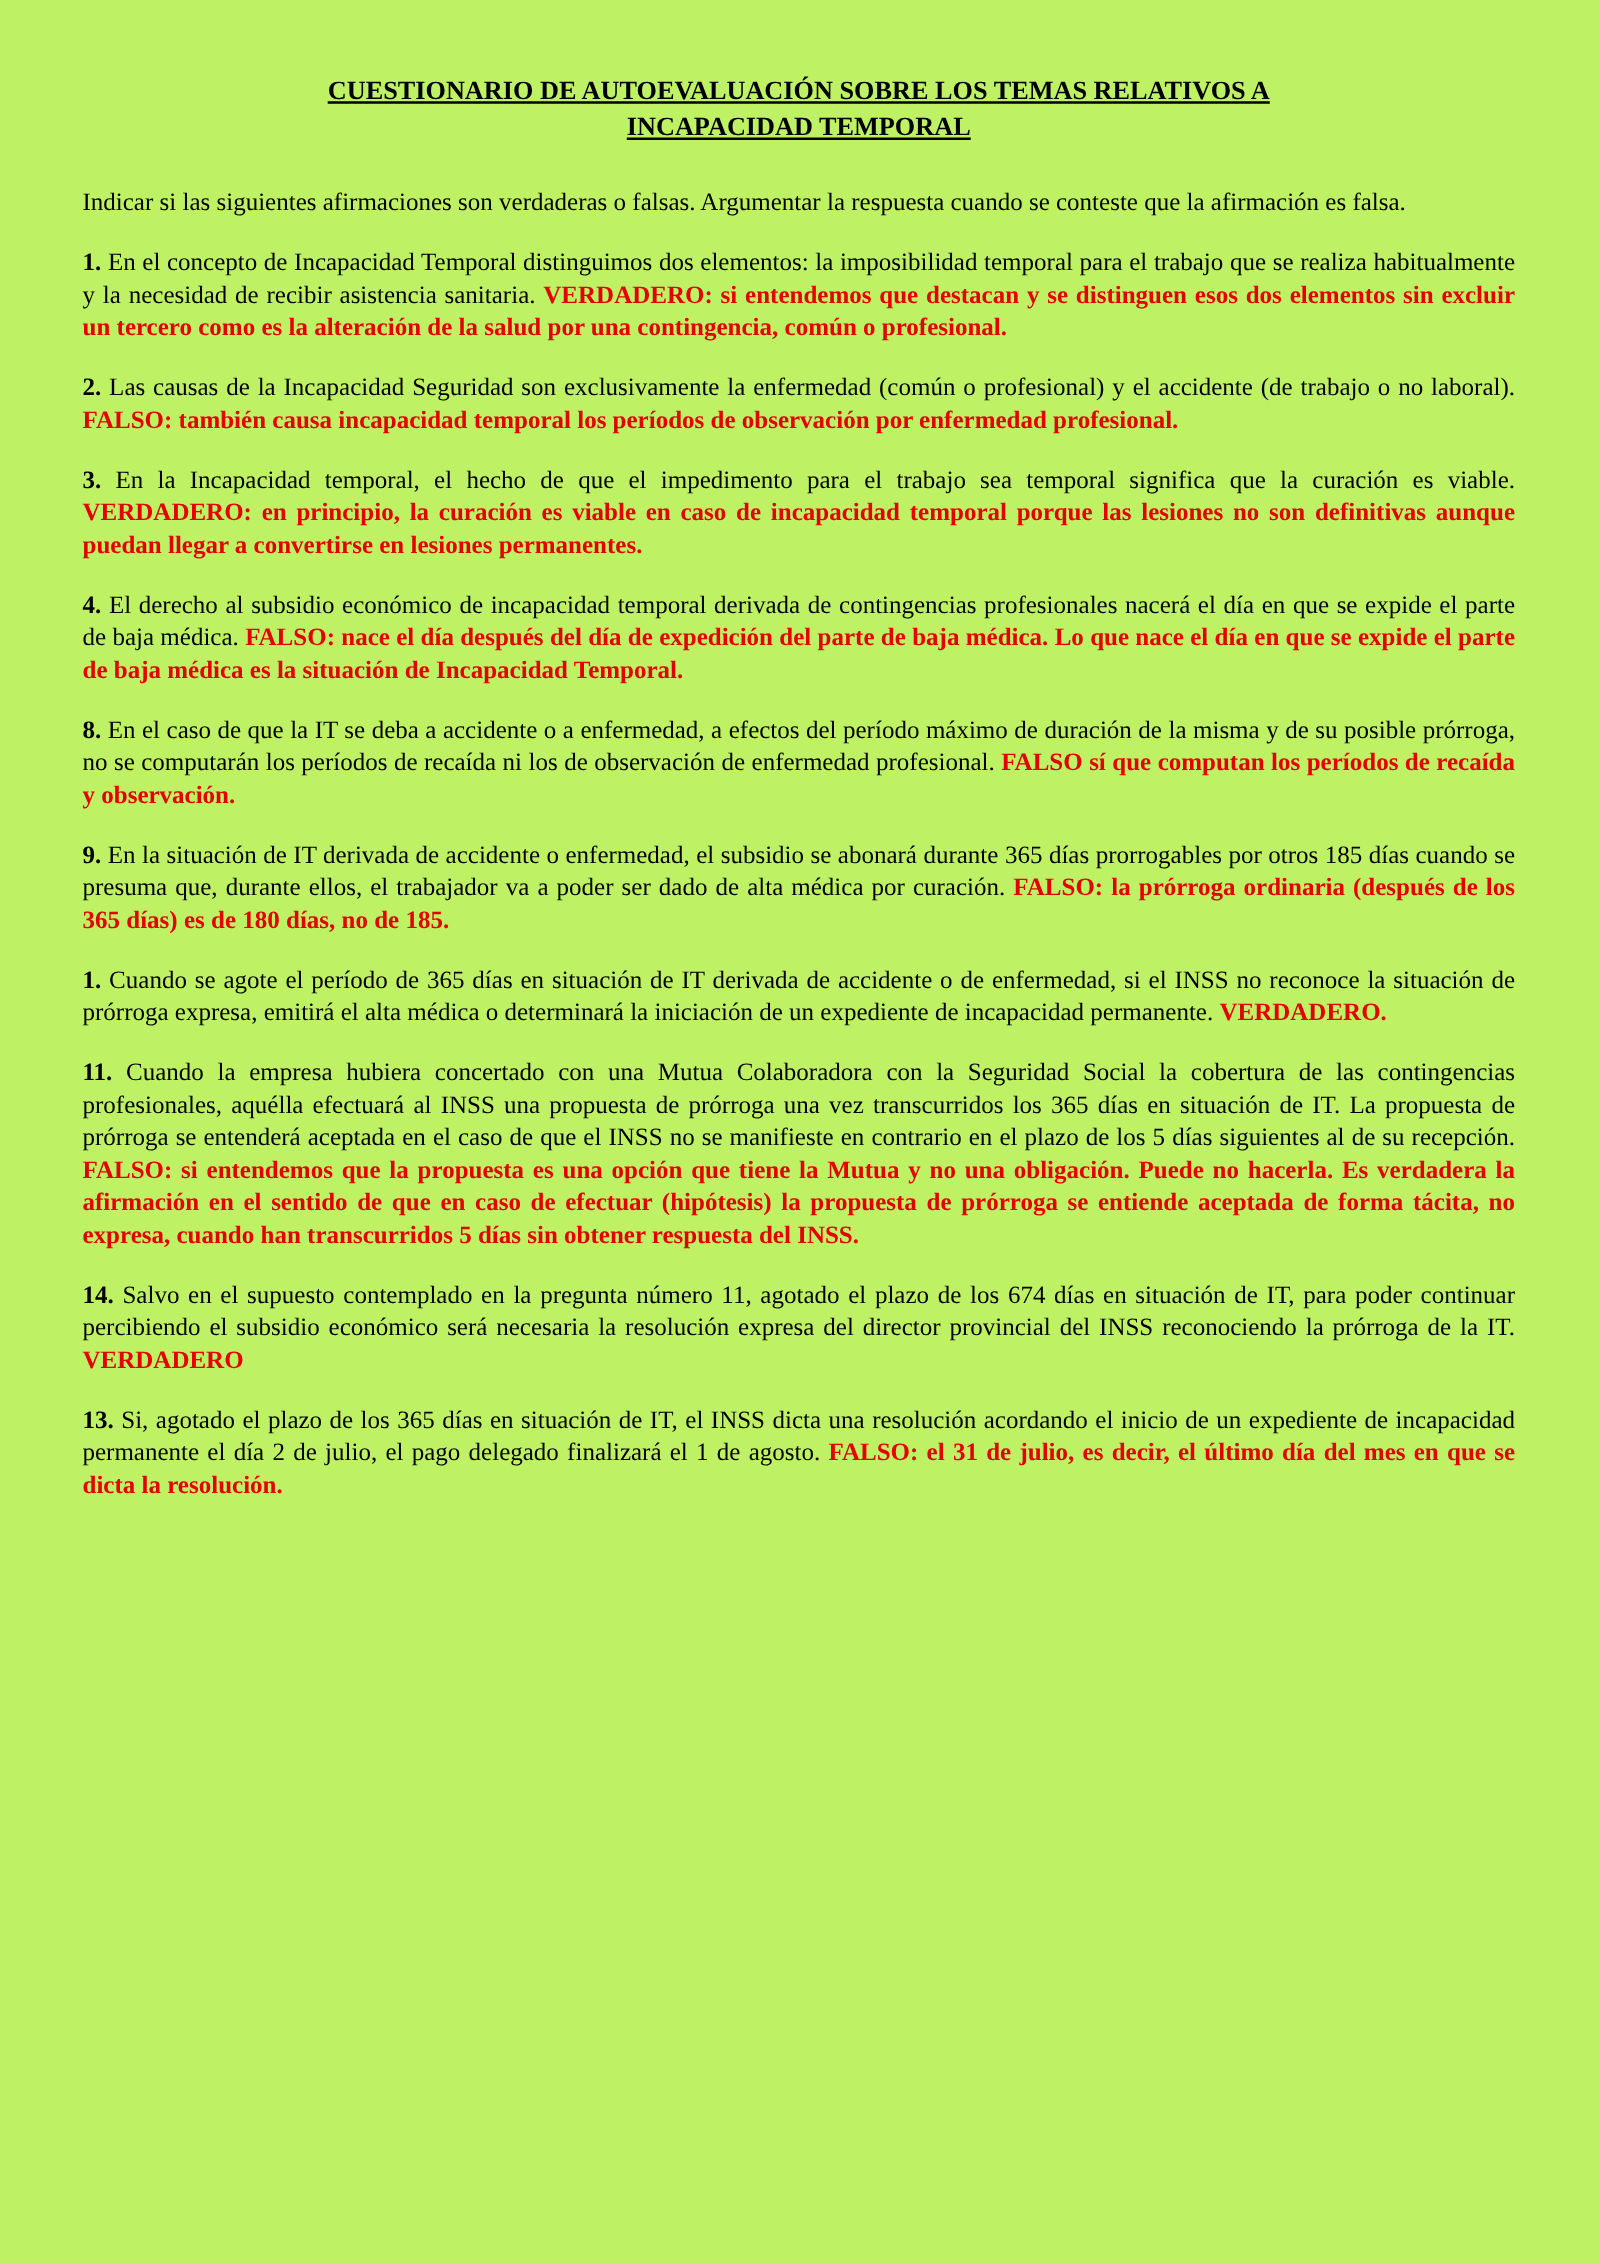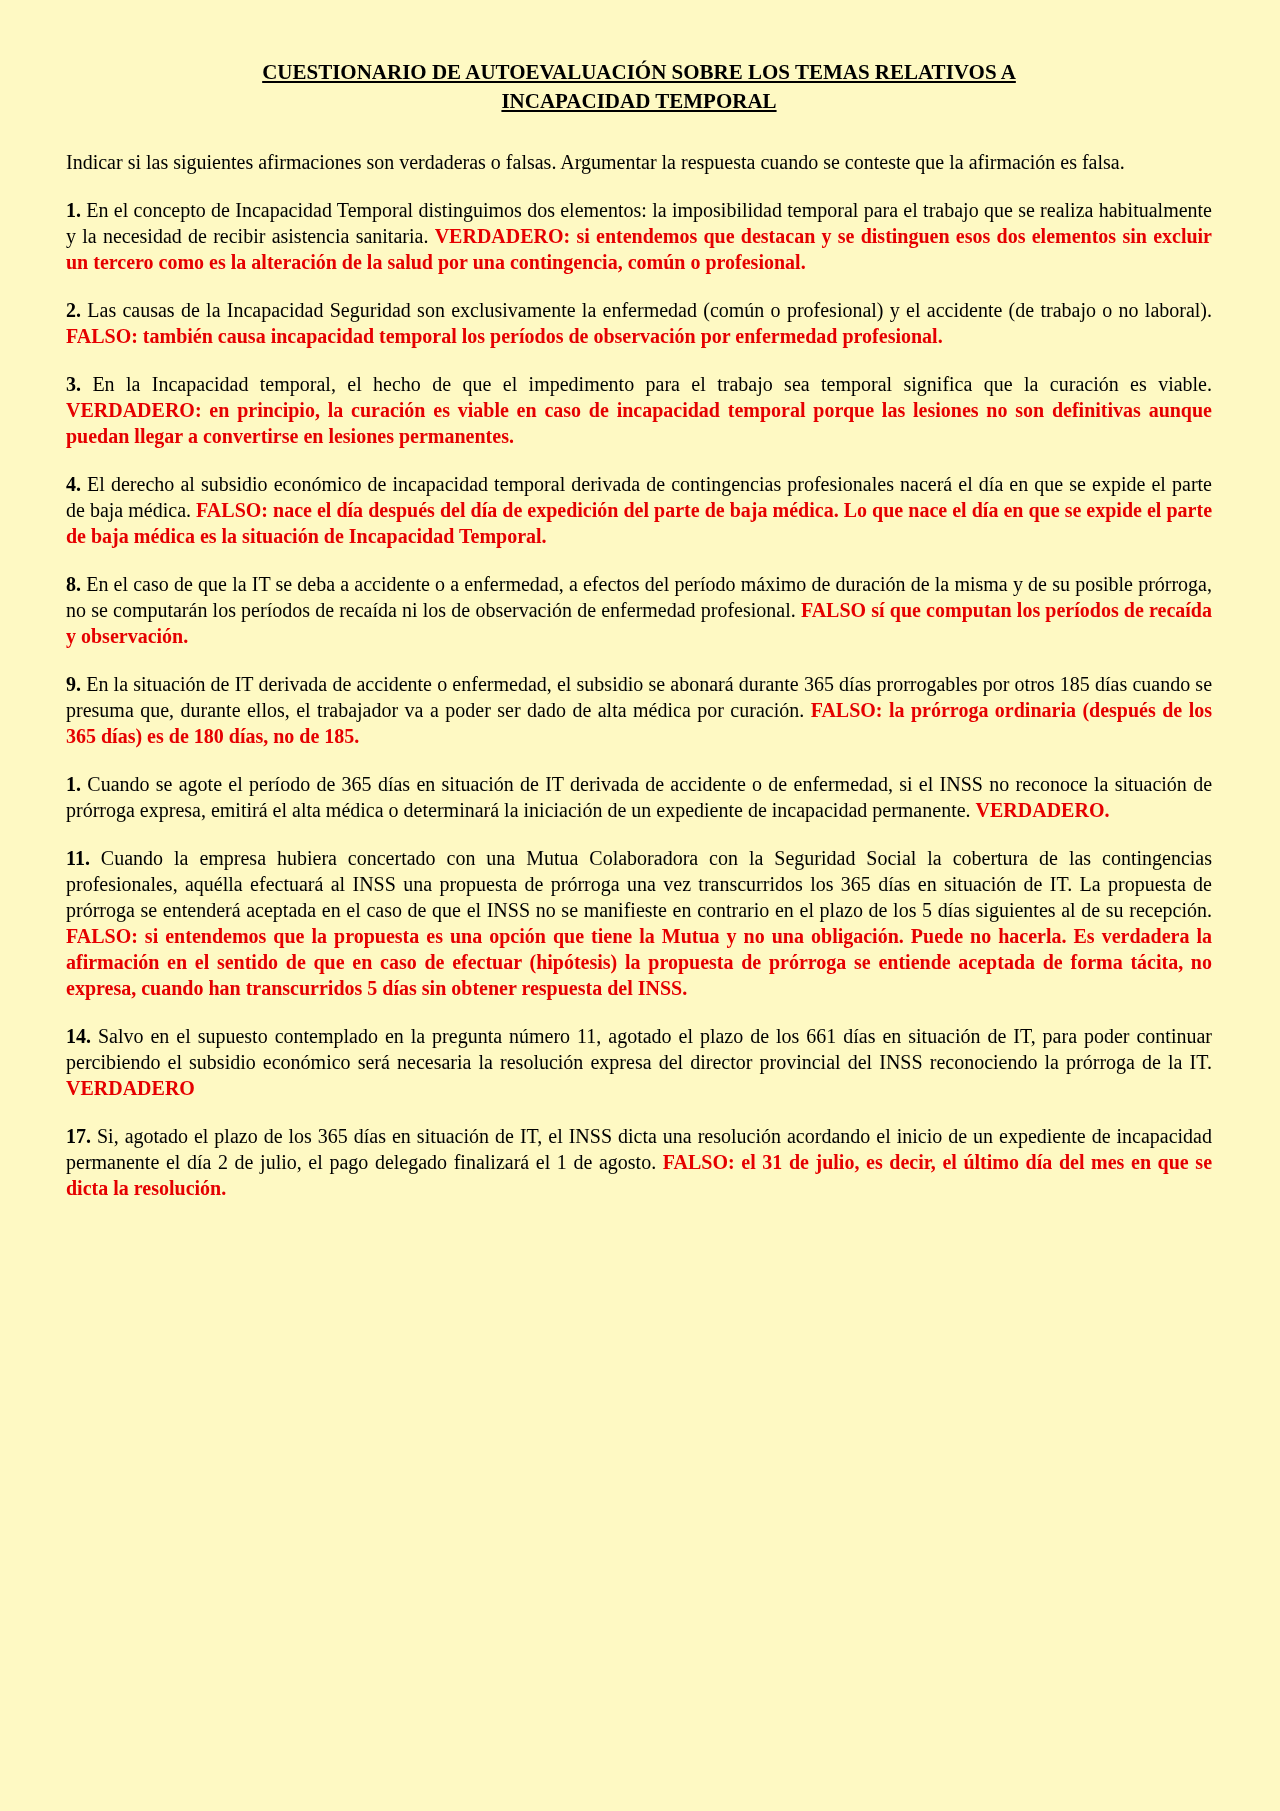--- a/index.html
+++ b/index.html
@@ -10,21 +10,21 @@
   body {
     width: 1280px;
     font-family: "Liberation Serif", "DejaVu Serif", serif;
     color: #000000;
   }
   .page {
     width: 1280px;
     min-height: 1811px;
     box-sizing: border-box;
     padding: 58px 68px 40px 66px;
-    background: #fef9c3;
+    background: #bef264;
   }
   .title {
     font-size: 21px;
     font-weight: bold;
     text-align: center;
     text-decoration: underline;
     line-height: 1.4;
     margin: 0 0 32px 0;
   }
   p.para {
@@ -101,23 +101,23 @@
   </p>
 
   <p class="para">
     <span class="qnum">11.</span>
     <span class="qtext">Cuando la empresa hubiera concertado con una Mutua Colaboradora con la Seguridad Social la cobertura de las contingencias profesionales, aquélla efectuará al INSS una propuesta de prórroga una vez transcurridos los 365 días en situación de IT. La propuesta de prórroga se entenderá aceptada en el caso de que el INSS no se manifieste en contrario en el plazo de los 5 días siguientes al de su recepción.</span>
     <span class="answer">FALSO: si entendemos que la propuesta es una opción que tiene la Mutua y no una obligación. Puede no hacerla. Es verdadera la afirmación en el sentido de que en caso de efectuar (hipótesis) la propuesta de prórroga se entiende aceptada de forma tácita, no expresa, cuando han transcurridos 5 días sin obtener respuesta del INSS.</span>
   </p>
 
   <p class="para">
     <span class="qnum">14.</span>
-    <span class="qtext">Salvo en el supuesto contemplado en la pregunta número 11, agotado el plazo de los 661 días en situación de IT, para poder continuar percibiendo el subsidio económico será necesaria la resolución expresa del director provincial del INSS reconociendo la prórroga de la IT.</span>
+    <span class="qtext">Salvo en el supuesto contemplado en la pregunta número 11, agotado el plazo de los 674 días en situación de IT, para poder continuar percibiendo el subsidio económico será necesaria la resolución expresa del director provincial del INSS reconociendo la prórroga de la IT.</span>
     <span class="answer">VERDADERO</span>
   </p>
 
   <p class="para">
-    <span class="qnum">17.</span>
+    <span class="qnum">13.</span>
     <span class="qtext">Si, agotado el plazo de los 365 días en situación de IT, el INSS dicta una resolución acordando el inicio de un expediente de incapacidad permanente el día 2 de julio, el pago delegado finalizará el 1 de agosto.</span>
     <span class="answer">FALSO: el 31 de julio, es decir, el último día del mes en que se dicta la resolución.</span>
   </p>
 
 </div>
 
 </body></html>

